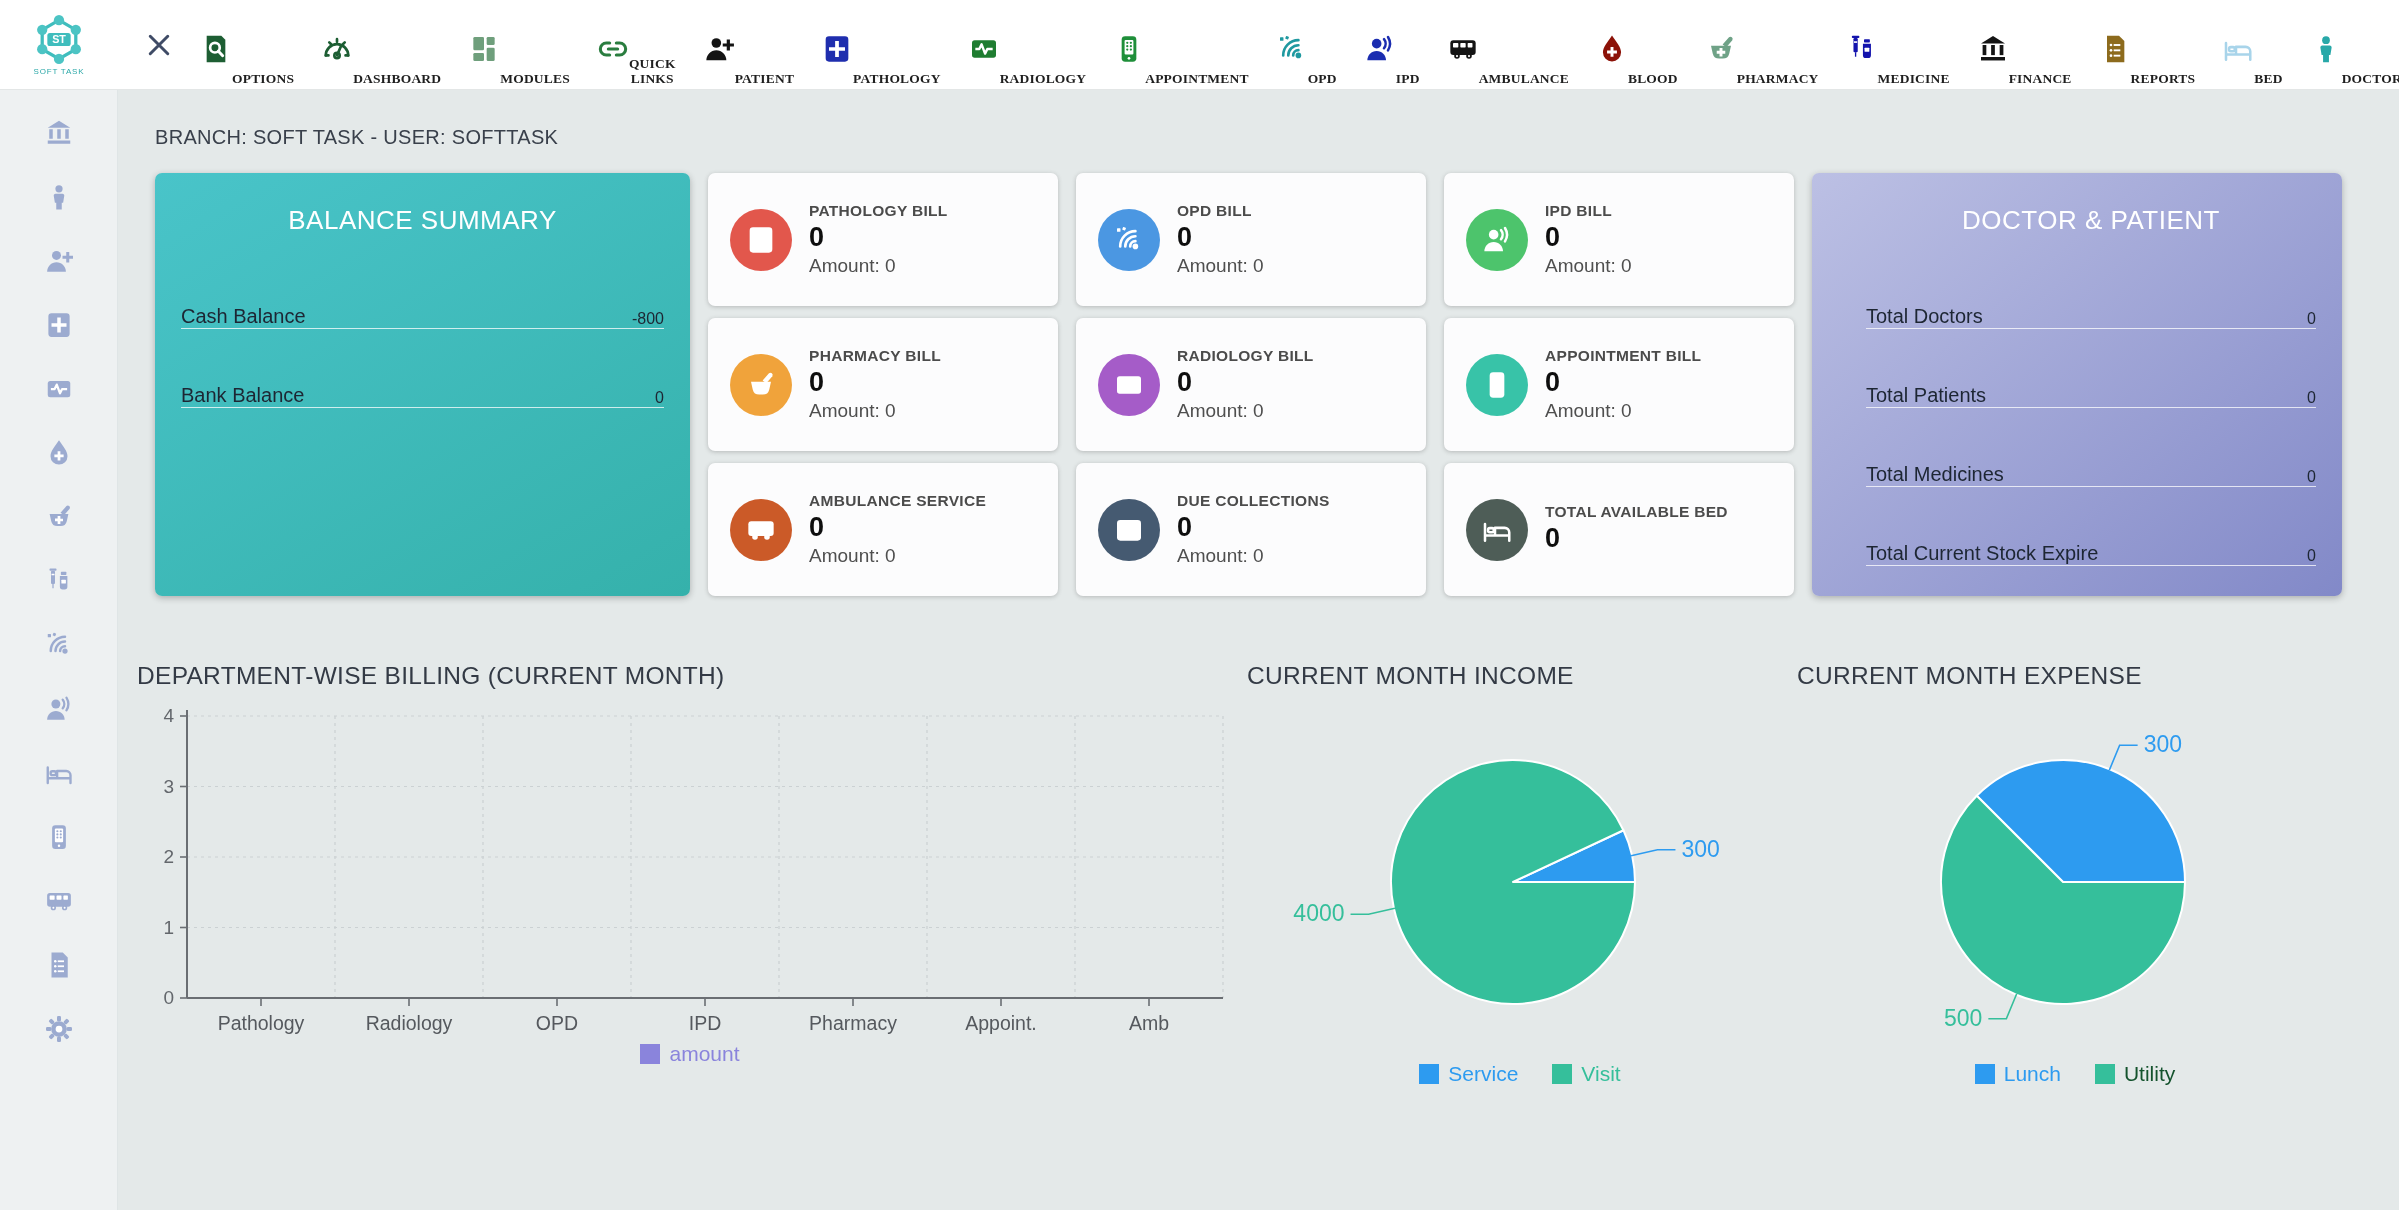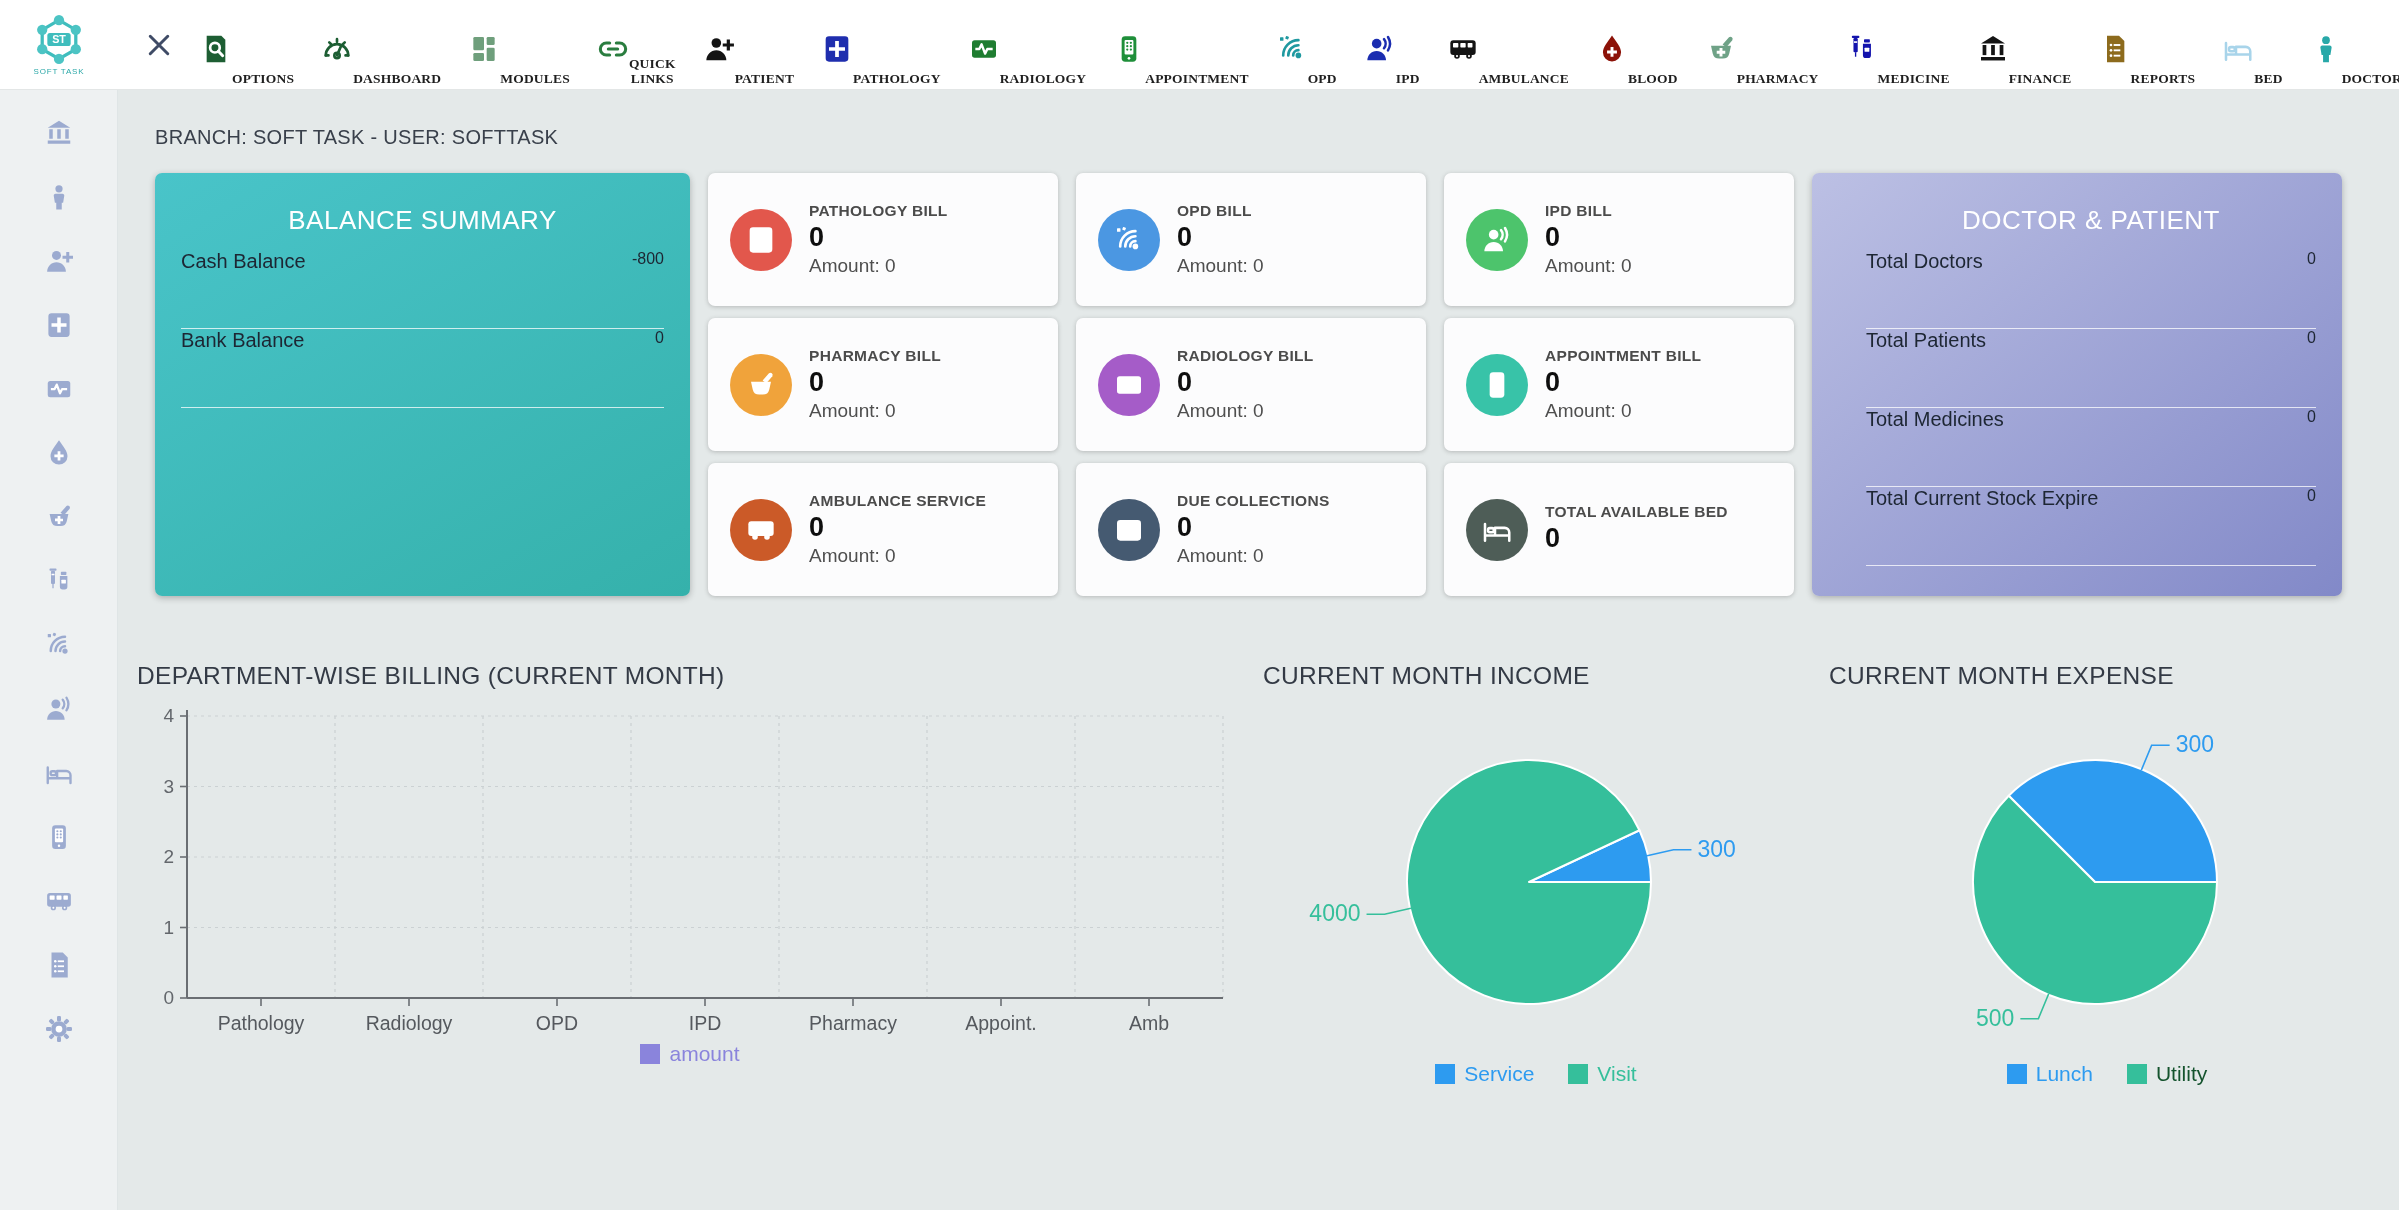--- a/index.html
+++ b/index.html
@@ -35,35 +35,35 @@
   
   .main{position:absolute;top:90px;left:118px;right:0;bottom:0;overflow:hidden;}
   .branch{font-size:20px;font-weight:500;color:#39404b;letter-spacing:.3px;margin:36px 0 0 37px;}
 
   .cards{display:grid;grid-template-columns:535px 350px 350px 350px 530px;
     grid-auto-rows:133px;gap:12px 18px;margin:24px 0 0 37px;}
   .bigcard{border-radius:7px;box-shadow:0 2px 6px rgba(40,40,40,.3);overflow:hidden;}
   .balance{grid-column:1;grid-row:1 / span 3;background:linear-gradient(150deg,#49c4c9 0%,#35b1ab 100%);}
   .doctor{grid-column:5;grid-row:1 / span 3;background:linear-gradient(140deg,#bcc0e4 0%,#8289c8 100%);padding-left:28px;}
   .big-title{text-align:center;color:#fff;font-size:26px;font-weight:500;letter-spacing:.5px;margin:32px 0 14px;}
-  .brow{margin:0 26px;height:79px;display:flex;align-items:flex-start;justify-content:space-between;
+  .brow{margin:0 26px;height:79px;display:flex;align-items:flex-end;justify-content:space-between;
     border-bottom:1px solid rgba(255,255,255,.75);color:#1d2633;font-size:20px;}
   .brow-value{font-size:16px;}
 
   .statcard{background:#fcfcfd;border-radius:7px;box-shadow:0 1px 4px rgba(60,60,60,.28);
     display:flex;align-items:center;padding-left:22px;gap:17px;}
   .circ{width:62px;height:62px;border-radius:50%;flex:none;display:flex;align-items:center;justify-content:center;color:#fff;}
   .circ-ic{width:32px;height:32px;}
   .stat-txt{display:flex;flex-direction:column;justify-content:space-between;}
   .stat-title{font-size:15.5px;font-weight:700;color:#4b4b4b;letter-spacing:.3px;}
   .stat-value{font-size:27px;font-weight:800;color:#0e0e0e;line-height:1.15;margin:2px 0 1px;}
   .stat-amount{font-size:19px;color:#4f4f4f;}
 
   
-  .charts{display:flex;gap:16px;margin:66px 0 0 17px;}
+  .charts{display:flex;margin:66px 0 0 17px;}
   .chart-block{flex:none;}
   .chart-title{font-size:24.5px;font-weight:500;color:#333a45;letter-spacing:.3px;margin:0 0 12px 2px;}
   .legend{display:flex;justify-content:center;gap:34px;margin-top:4px;}
   .legend-item{display:flex;align-items:center;gap:9px;}
   .legend-swatch{width:20px;height:20px;display:inline-block;}
   .legend-text{font-size:21px;}
   svg text{font-family:"Liberation Sans",sans-serif;}
 </style>
 </head>
 <body>

